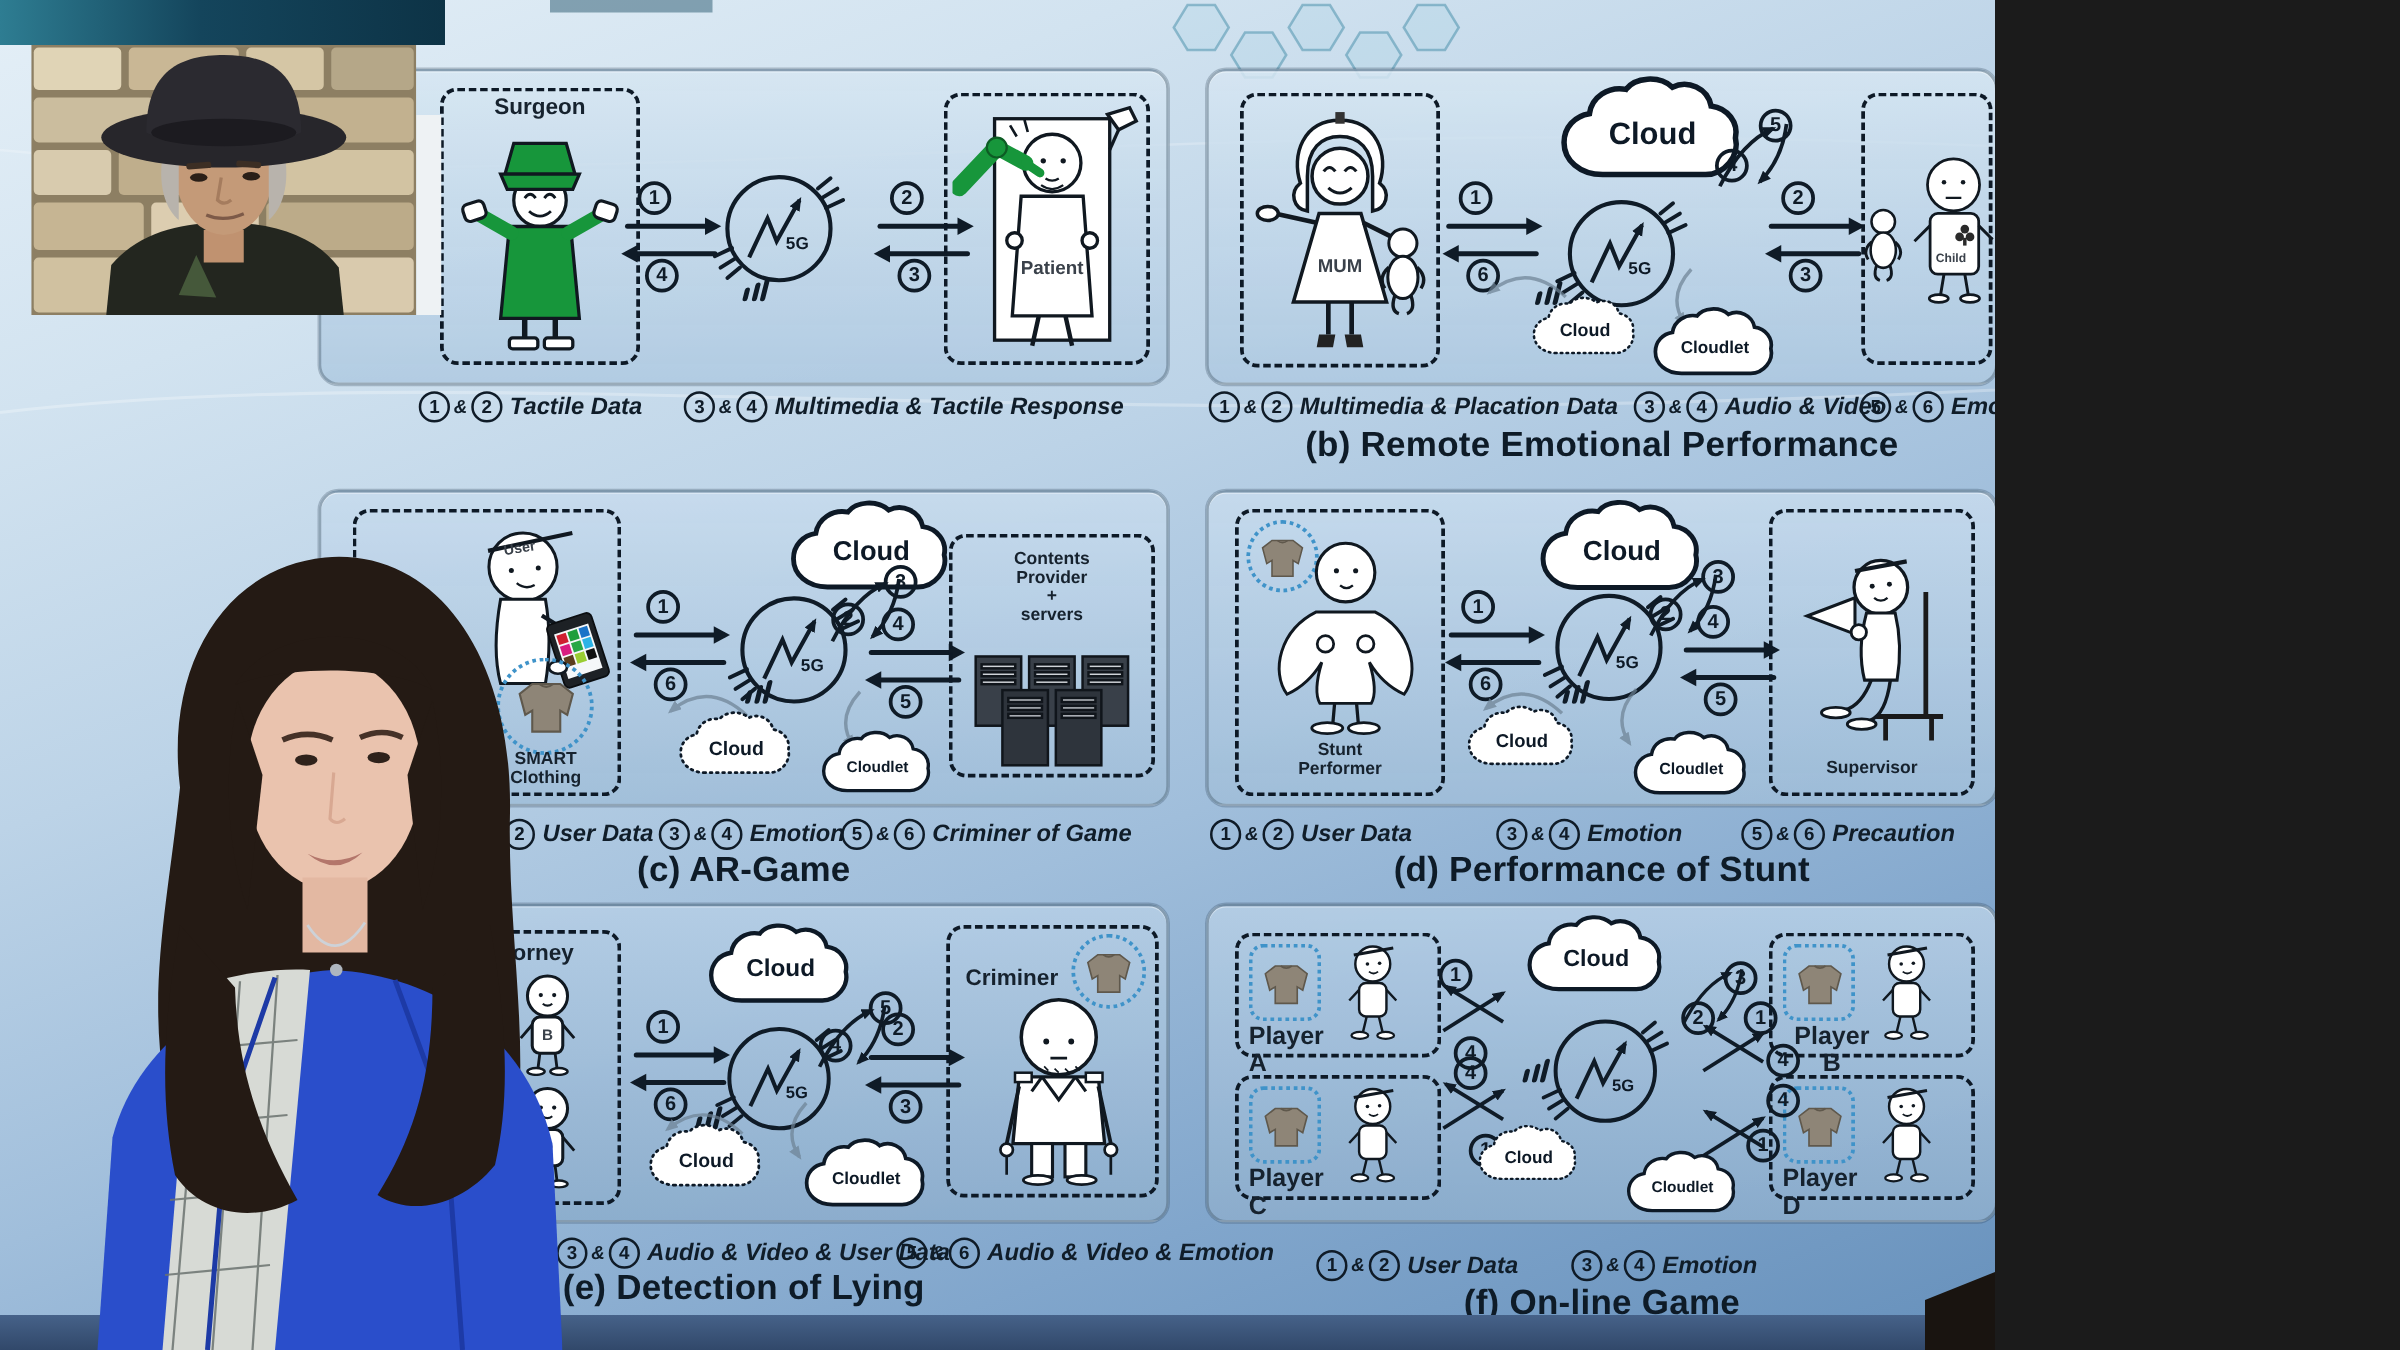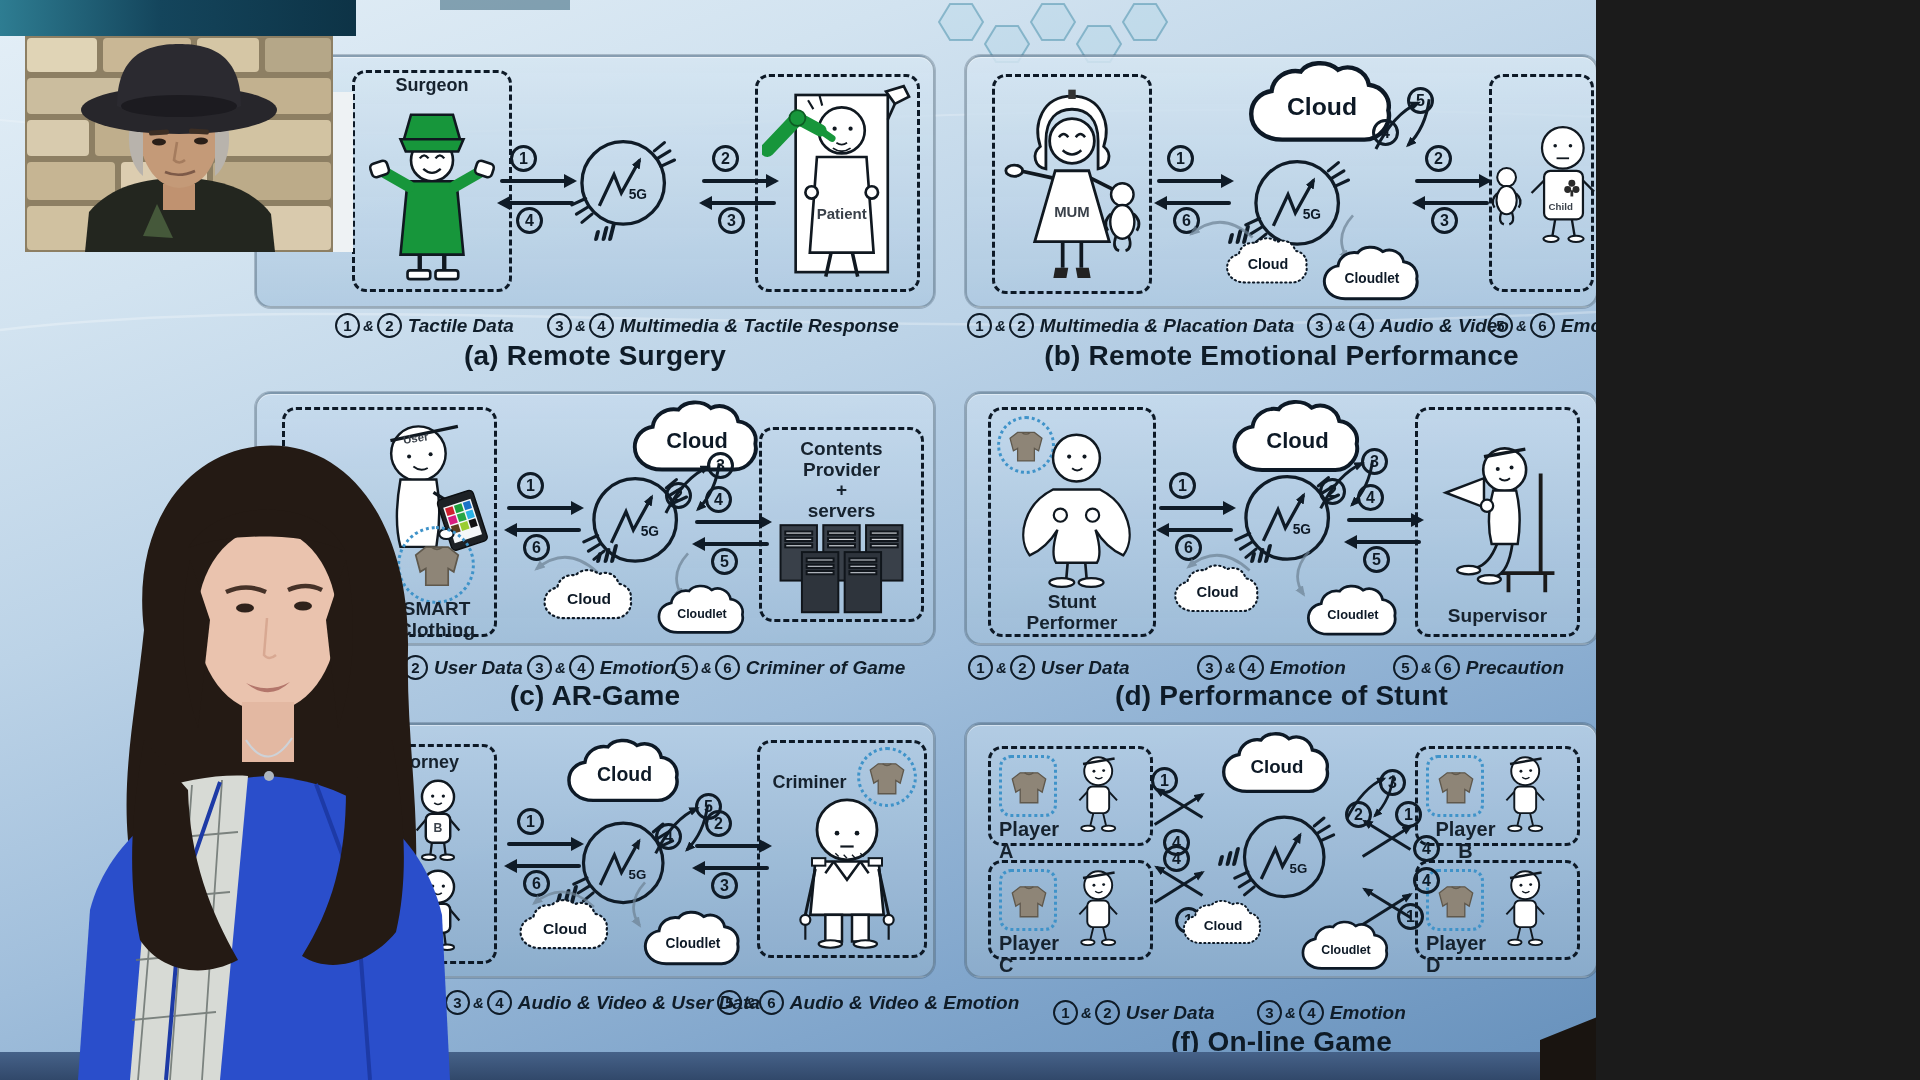--- a/index.html
+++ b/index.html
@@ -10,21 +10,21 @@
 .abs{position:absolute}
 .panel{position:absolute;border:2.5px solid #41546366;border-radius:16px;
   background:linear-gradient(180deg,rgba(214,230,242,.85),rgba(173,200,224,.82));
   box-shadow:inset 0 1px 0 rgba(255,255,255,.45), 0 0 0 1px rgba(30,50,70,.25)}
 .panel.r2{background:linear-gradient(180deg,rgba(199,219,237,.88),rgba(159,189,216,.86))}
 .panel.r3{background:linear-gradient(180deg,rgba(181,206,229,.9),rgba(140,173,204,.9))}
 .dbox{position:absolute;border:3.5px dashed #0d1926;border-radius:14px}
 .dotc{position:absolute;border:3px dotted #3f93c9;border-radius:50%}
 .dots{position:absolute;border:3px dotted #3f93c9;border-radius:12px}
 .elabel{position:absolute;font-weight:700;font-size:18px;color:#16222e;text-align:center;line-height:1.08}
-.elabel.s{font-size:19px}
+.elabel.s{font-size:14px}
 .elabel.xs{font-size:20px}
 .nc{position:absolute;display:flex;align-items:center;justify-content:center;width:27px;height:27px;
   border:3px solid #0f1b27;border-radius:50%;font-weight:700;font-size:16px;color:#0f1b27;line-height:1}
 .apair{position:absolute;width:92px;height:96px}
 .apair .ln{position:absolute;left:0;width:74px;height:3.6px;background:#0f1b27;border-radius:2px}
 .apair .ln.r{top:34px}
 .apair .ln.r::after{content:"";position:absolute;right:-3px;top:-5.4px;width:0;height:0;
   border-left:13px solid #0f1b27;border-top:7px solid transparent;border-bottom:7px solid transparent}
 .apair .ln.l{top:56px}
 .apair .ln.l::before{content:"";position:absolute;left:-3px;top:-5.4px;width:0;height:0;
@@ -197,21 +197,20 @@
       <span class="nc">2</span>
         <span class="ctext">Tactile Data</span>
       </div>
     <div class="cap" style="left:292px">
       <span class="nc">3</span>
         <span class="amp">&amp;</span>
       <span class="nc">4</span>
         <span class="ctext">Multimedia &amp; Tactile Response</span>
       </div>
   </div>
-  <div class="ptitle" style="left:255px;top:340px;width:680px">(a) Remote Surgery</div>
 
   <div class="panel" style="left:965px;top:55px;width:633px;height:253px">
     <div class="dbox" style="left:25px;top:17px;width:160px;height:220px"></div>
     <svg class="abs" style="left:30px;top:28px;width:150px;height:205px" viewBox="0 0 160 220">
       <path d="M80,12 C48,12 38,42 46,66 C36,74 40,88 52,90 L52,60 C52,36 64,26 80,26 C96,26 108,36 108,60 L108,90 C120,88 124,74 114,66 C122,42 112,12 80,12 Z" fill="#fff" stroke="#101820" stroke-width="3"></path>
       <rect x="76" y="5" width="8" height="10" fill="#333"></rect>
       <circle cx="80" cy="60" r="24" fill="#fff" stroke="#101820" stroke-width="3"></circle>
       <path d="M66,56 q5,-7 10,0 M84,56 q5,-7 10,0" fill="none" stroke="#101820" stroke-width="2.6"></path>
       <path d="M70,70 q10,9 20,0" fill="none" stroke="#101820" stroke-width="2.6"></path>
       <path d="M62,92 L98,92 L120,168 L40,168 Z" fill="#fff" stroke="#101820" stroke-width="3"></path>
@@ -664,20 +663,21 @@
       <span class="nc">4</span>
         <span class="ctext">Audio &amp; Video &amp; User Data</span>
       </div>
     <div class="cap" style="left:462px">
       <span class="nc">5</span>
         <span class="amp">&amp;</span>
       <span class="nc">6</span>
         <span class="ctext">Audio &amp; Video &amp; Emotion</span>
       </div>
   </div>
+  <div class="ptitle" style="left:255px;top:1014px;width:680px">(e) Detection of Lying</div>
 
   <div class="panel r3" style="left:965px;top:723px;width:633px;height:255px">
     <div class="dbox" style="left:21px;top:21px;width:165px;height:100px"></div>
     <div class="dots" style="left:32px;top:30px;width:58px;height:62px"></div>
     <svg class="abs" style="left:40px;top:38px;width:44px;height:46px" viewBox="0 0 100 100">
         <use href="#swt"></use>
       </svg>
     <svg class="abs" style="left:100px;top:28px;width:60px;height:82px" viewBox="0 0 90 135">
         <use href="#kid"></use>
       </svg>

